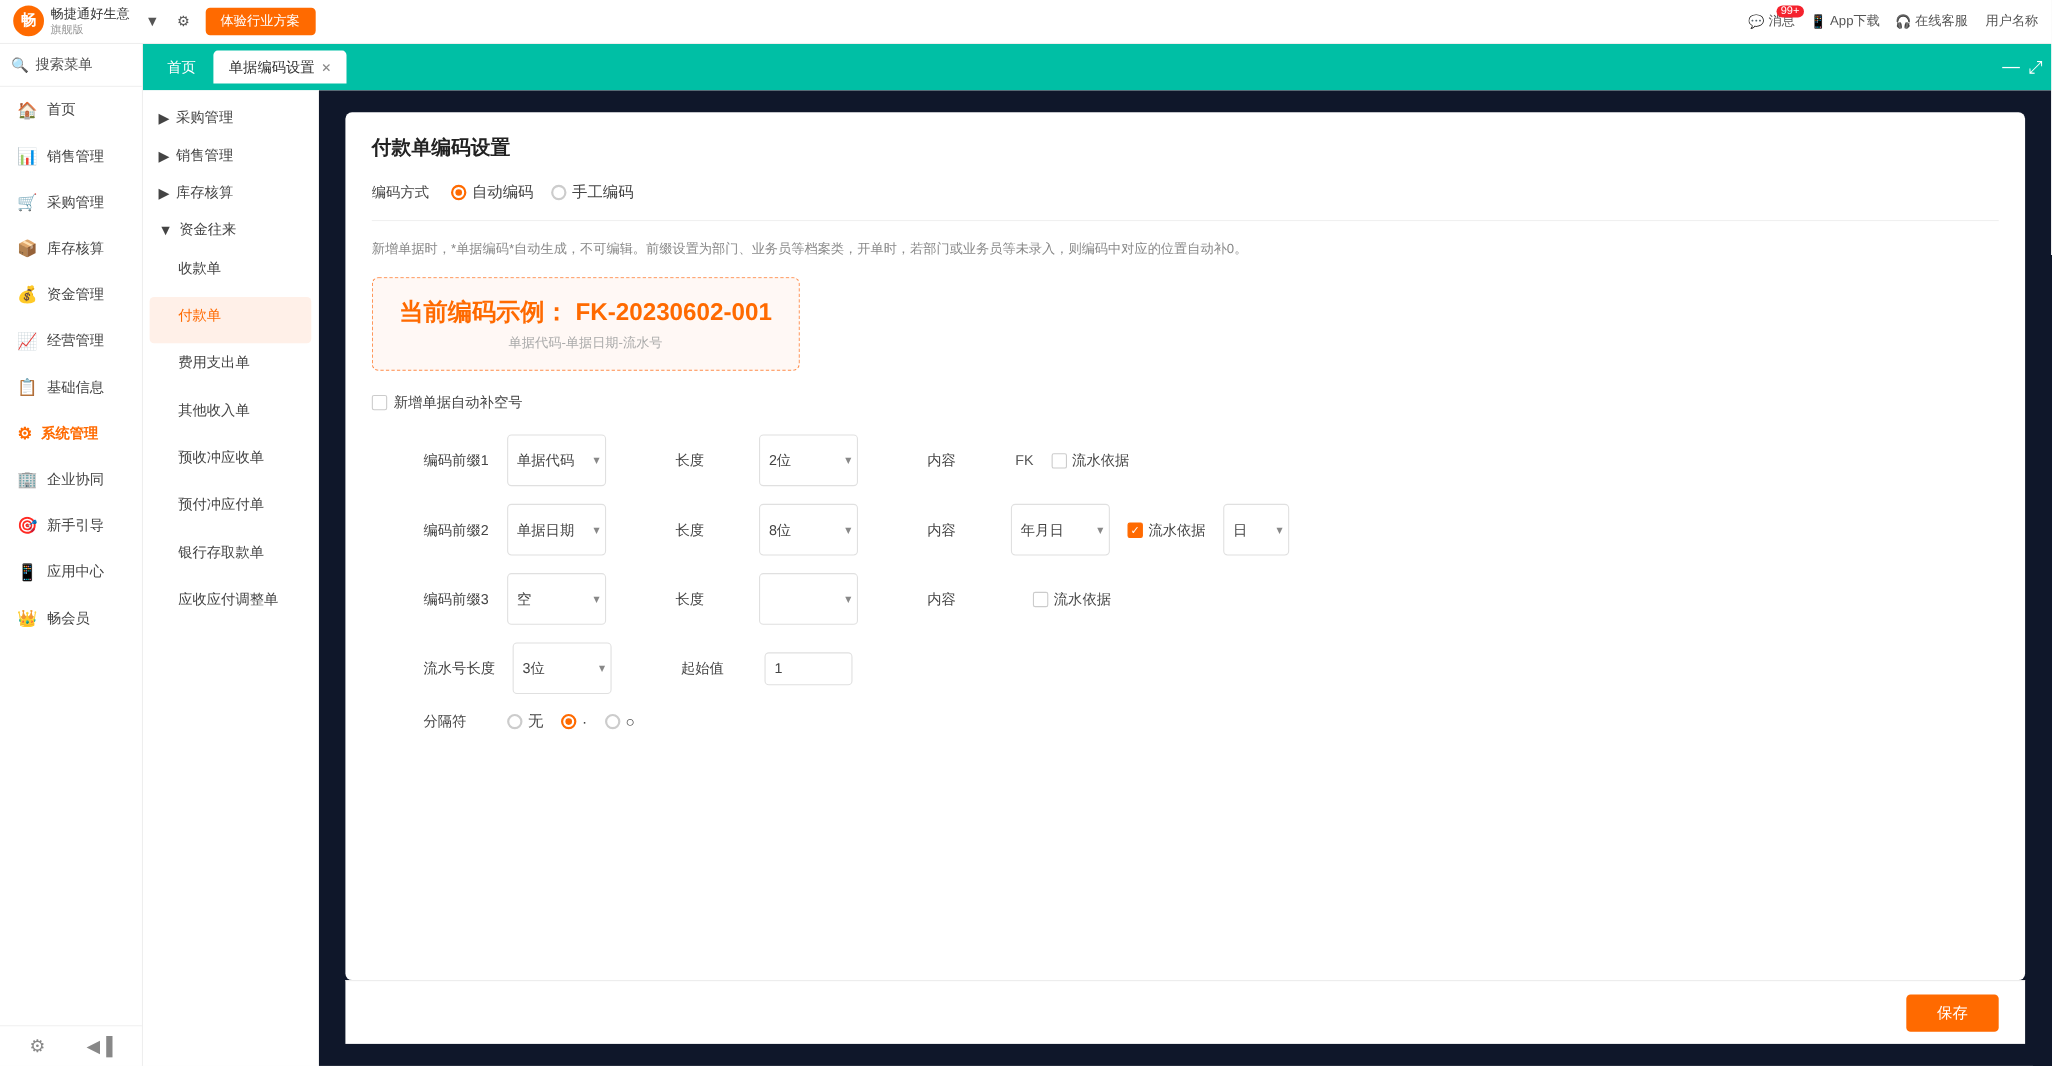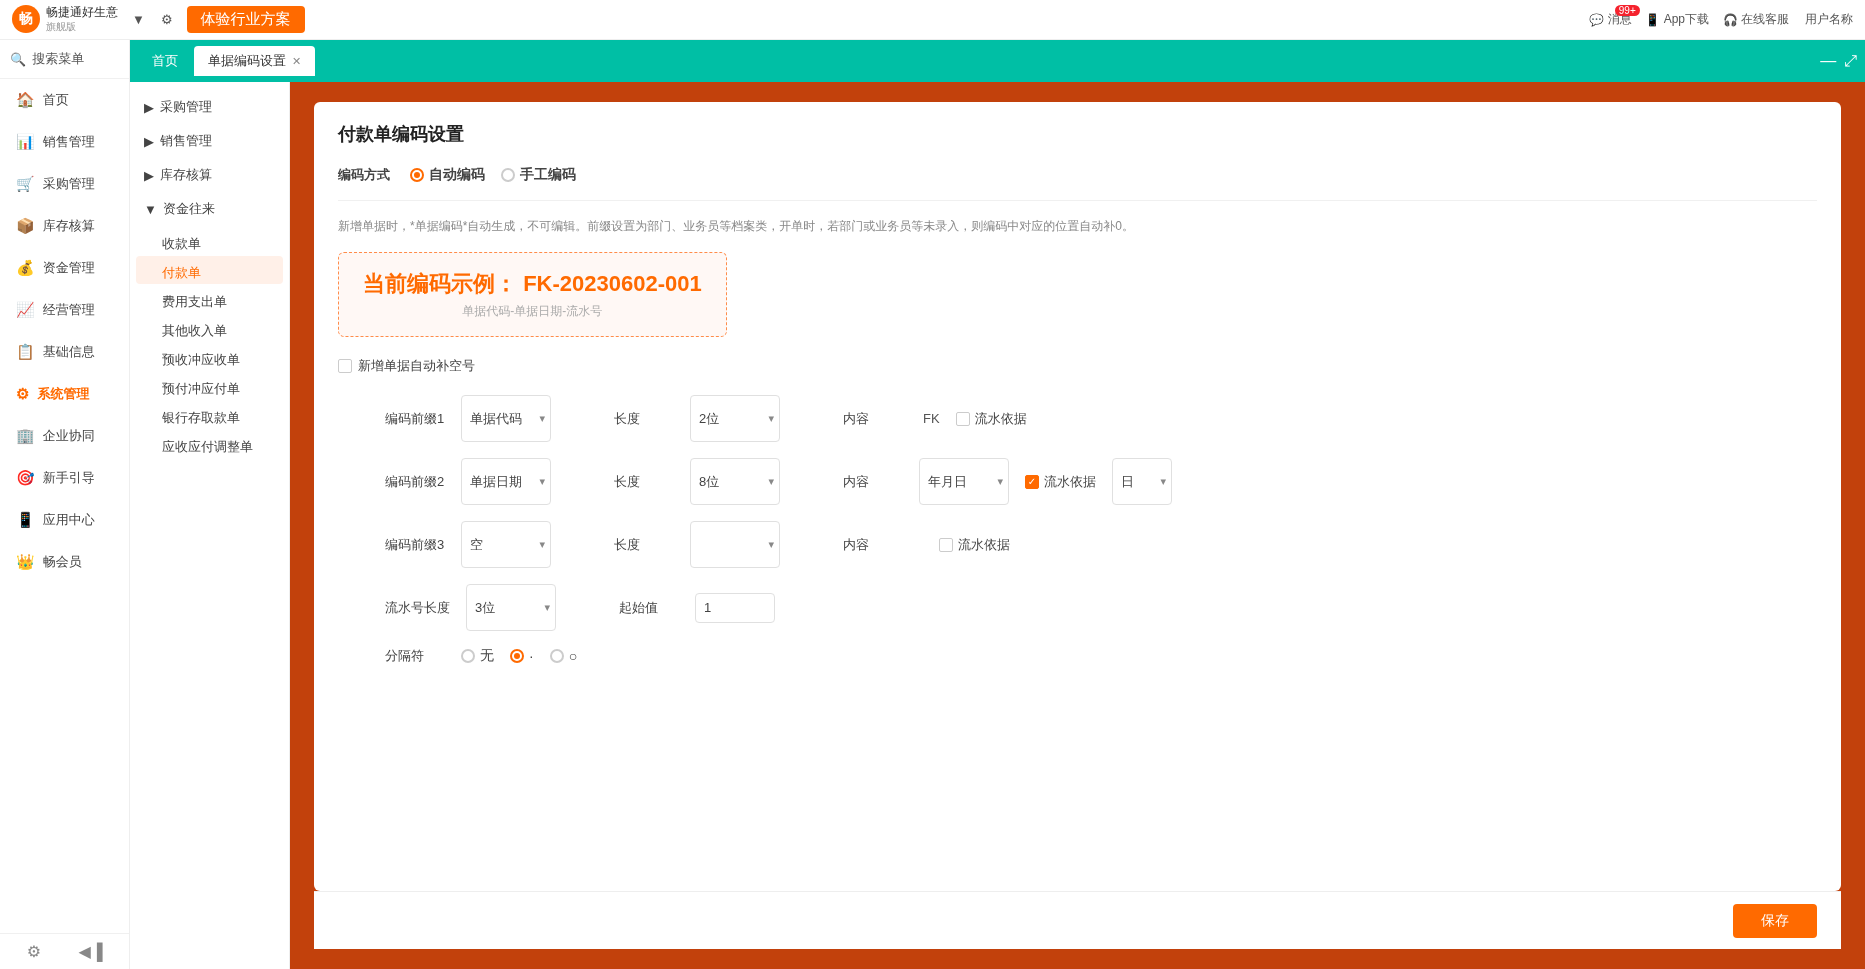--- a/index.html
+++ b/index.html
@@ -18,21 +18,21 @@
       z-index: 10;
     }
     .topbar-left { display: flex; align-items: center; gap: 8px; }
     .topbar-logo { display: flex; align-items: center; gap: 6px; }
     .logo-icon { width: 28px; height: 28px; background: #ff6a00; border-radius: 50%; display: flex; align-items: center; justify-content: center; color: #fff; font-size: 14px; font-weight: bold; }
     .logo-text { font-size: 12px; color: #333; line-height: 1.2; }
     .logo-sub { font-size: 10px; color: #999; }
     .topbar-nav { display: flex; align-items: center; gap: 4px; }
     .topbar-nav-item { font-size: 13px; color: #555; padding: 2px 6px; cursor: pointer; }
     .topbar-right { display: flex; align-items: center; gap: 16px; }
-    .topbar-btn-trial { background: #ff6a00; color: #fff; border: none; border-radius: 4px; padding: 4px 14px; font-size: 15px; cursor: pointer; }
+    .topbar-btn-trial { background: #ff6a00; color: #fff; border: none; border-radius: 4px; padding: 4px 14px; font-size: 12px; cursor: pointer; }
     .topbar-icons { display: flex; align-items: center; gap: 14px; font-size: 12px; color: #555; }
     .topbar-icon-item { display: flex; align-items: center; gap: 3px; cursor: pointer; position: relative; }
     .badge { background: #f5222d; color: #fff; border-radius: 8px; font-size: 10px; padding: 0 4px; position: absolute; top: -6px; right: -8px; }
     .topbar-user { font-size: 12px; color: #555; }
 
     
     .main-layout { display: flex; flex: 1; overflow: hidden; }
 
     
     .sidebar {
@@ -121,50 +121,50 @@
     .menu-group-header {
       display: flex;
       align-items: center;
       gap: 6px;
       padding: 8px 14px;
       font-size: 13px;
       color: #444;
       cursor: pointer;
     }
     .menu-sub-item {
-      padding: 8px 14px 2px 26px;
+      padding: 8px 14px 16px 26px;
       font-size: 13px;
       color: #444;
       cursor: pointer;
       border-radius: 4px;
       margin: 1px 6px;
     }
     .menu-sub-item.active { background: #fff0e8; color: #ff6a00; font-weight: 500; }
 
     
     .page-content {
       flex: 1;
       overflow-y: auto;
       padding: 20px 24px;
-      background: #c2410c;
+      background: #0f172a;
       display: flex;
       flex-direction: column;
     }
     .page-title { font-size: 18px; font-weight: bold; color: #222; margin-bottom: 20px; }
 
     
     .card {
       background: #fff;
       border-radius: 6px;
       padding: 20px 24px;
       flex: 1;
     }
 
     
-    .encoding-method { display: flex; align-items: center; gap: 20px; margin-bottom: 16px; padding-bottom: 16px; border-bottom: 1px solid #f0f0f0; font-weight: bold; }
+    .encoding-method { display: flex; align-items: center; gap: 20px; margin-bottom: 16px; padding-bottom: 16px; border-bottom: 1px solid #f0f0f0; }
     .encoding-method-label { font-size: 13px; color: #444; }
     .radio-group { display: flex; align-items: center; gap: 16px; }
     .radio-item { display: flex; align-items: center; gap: 5px; font-size: 14px; color: #444; cursor: pointer; }
     .radio-dot { width: 14px; height: 14px; border-radius: 50%; border: 2px solid #ccc; display: flex; align-items: center; justify-content: center; }
     .radio-dot.checked { border-color: #ff6a00; }
     .radio-dot.checked::after { content: ''; width: 6px; height: 6px; background: #ff6a00; border-radius: 50%; }
 
     
     .desc-text { font-size: 12px; color: #888; margin-bottom: 16px; line-height: 1.6; }
 

